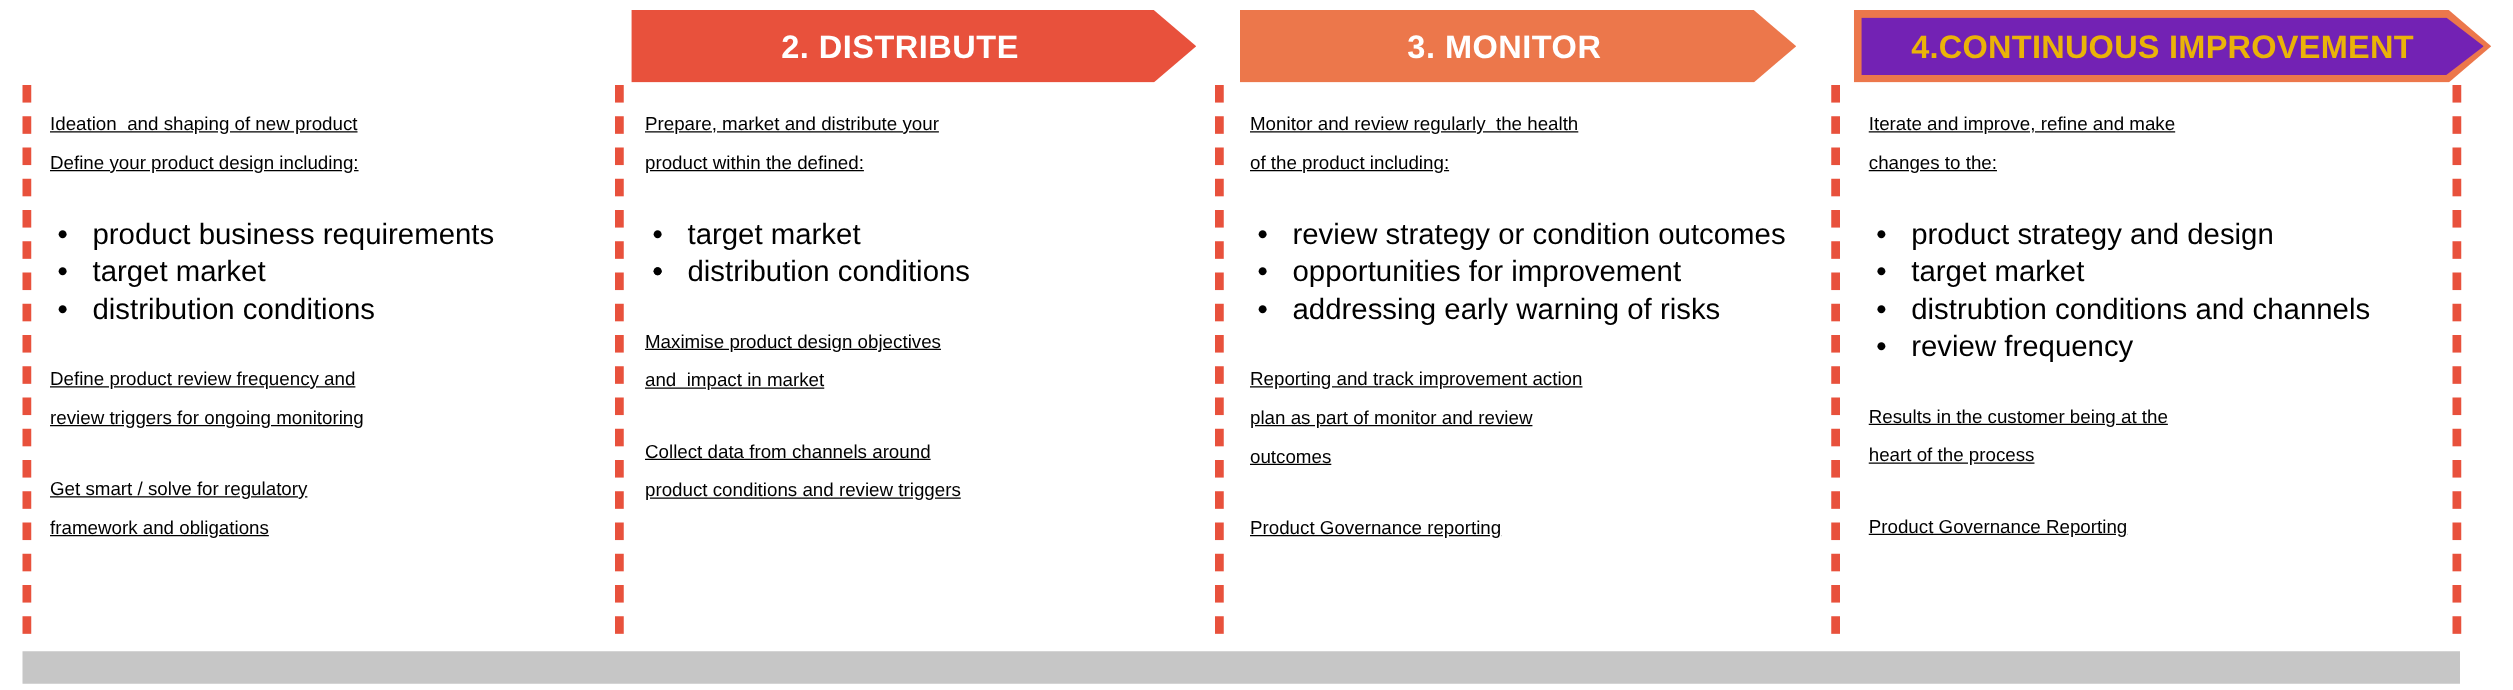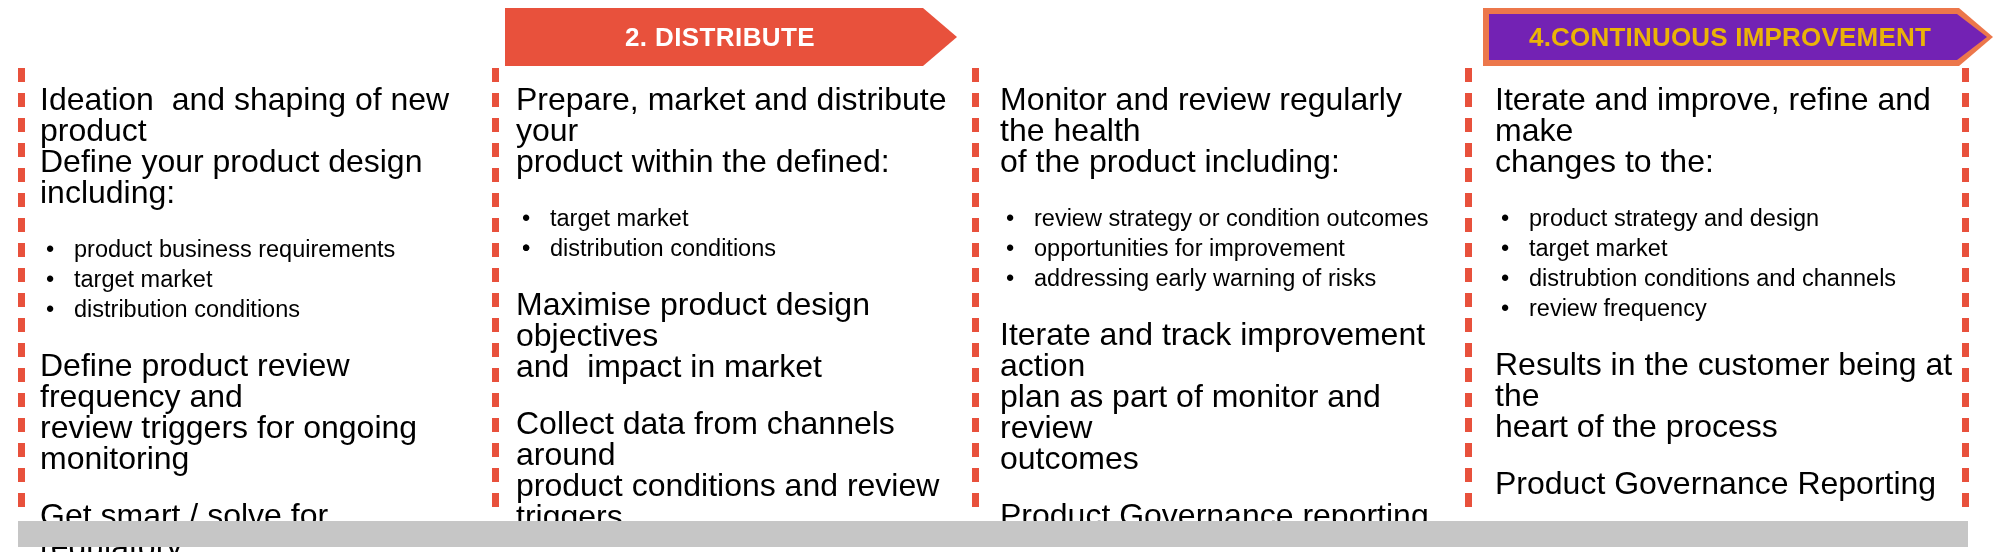--- a/index.html
+++ b/index.html
@@ -87,24 +87,25 @@
     white-space: nowrap;
     padding-right: 16px;
   }
 
   
   .col {
     position: absolute;
     top: 84px;
   }
   .para {
-    font-size: 32px;
+    font-size: 15px;
     line-height: 31px;
     margin: 0 0 26px 0;
     white-space: pre-wrap;
+    text-decoration: underline;
   }
   .bullets {
     list-style: none;
     margin: 0 0 26px 0;
     padding: 0;
   }
   .bullets li {
     font-size: 23.5px;
     line-height: 30px;
     position: relative;
@@ -137,20 +138,23 @@
   <div class="sep" style="left:492px;"></div>
   <div class="sep" style="left:972px;"></div>
   <div class="sep" style="left:1465px;"></div>
   <div class="sep" style="left:1962px;"></div>
 
 
   <div class="arrow" style="left:505px; width:452px; background:#E8513C;">
     <span class="arrow-label">2. DISTRIBUTE</span>
   </div>
 
+  <div class="arrow" style="left:992px; width:445px; background:#EC774B;">
+    <span class="arrow-label">3. MONITOR</span>
+  </div>
 
   <div class="arrow-outline" style="left:1483px; width:510px;">
     <div class="outer" style="background:#EC774B;"></div>
     <div class="inner" style="background:#7322B4;">
       <span class="arrow-label">4.CONTINUOUS IMPROVEMENT</span>
     </div>
   </div>
 
   <div class="col" style="left:40px; width:425px;">
     <p class="para">Ideation  and shaping of new product
@@ -181,21 +185,21 @@
   </div>
 
   <div class="col" style="left:1000px; width:455px;">
     <p class="para">Monitor and review regularly  the health
 of the product including:</p>
     <ul class="bullets">
       <li><span class="dot">•</span><span>review strategy or condition outcomes</span></li>
       <li><span class="dot">•</span><span>opportunities for improvement</span></li>
       <li><span class="dot">•</span><span>addressing early warning of risks</span></li>
     </ul>
-    <p class="para">Iterate and track improvement action
+    <p class="para">Reporting and track improvement action
 plan as part of monitor and review
 outcomes</p>
     <p class="para">Product Governance reporting</p>
   </div>
 
   <div class="col" style="left:1495px; width:470px;">
     <p class="para">Iterate and improve, refine and make
 changes to the:</p>
     <ul class="bullets">
       <li><span class="dot">•</span><span>product strategy and design</span></li>

